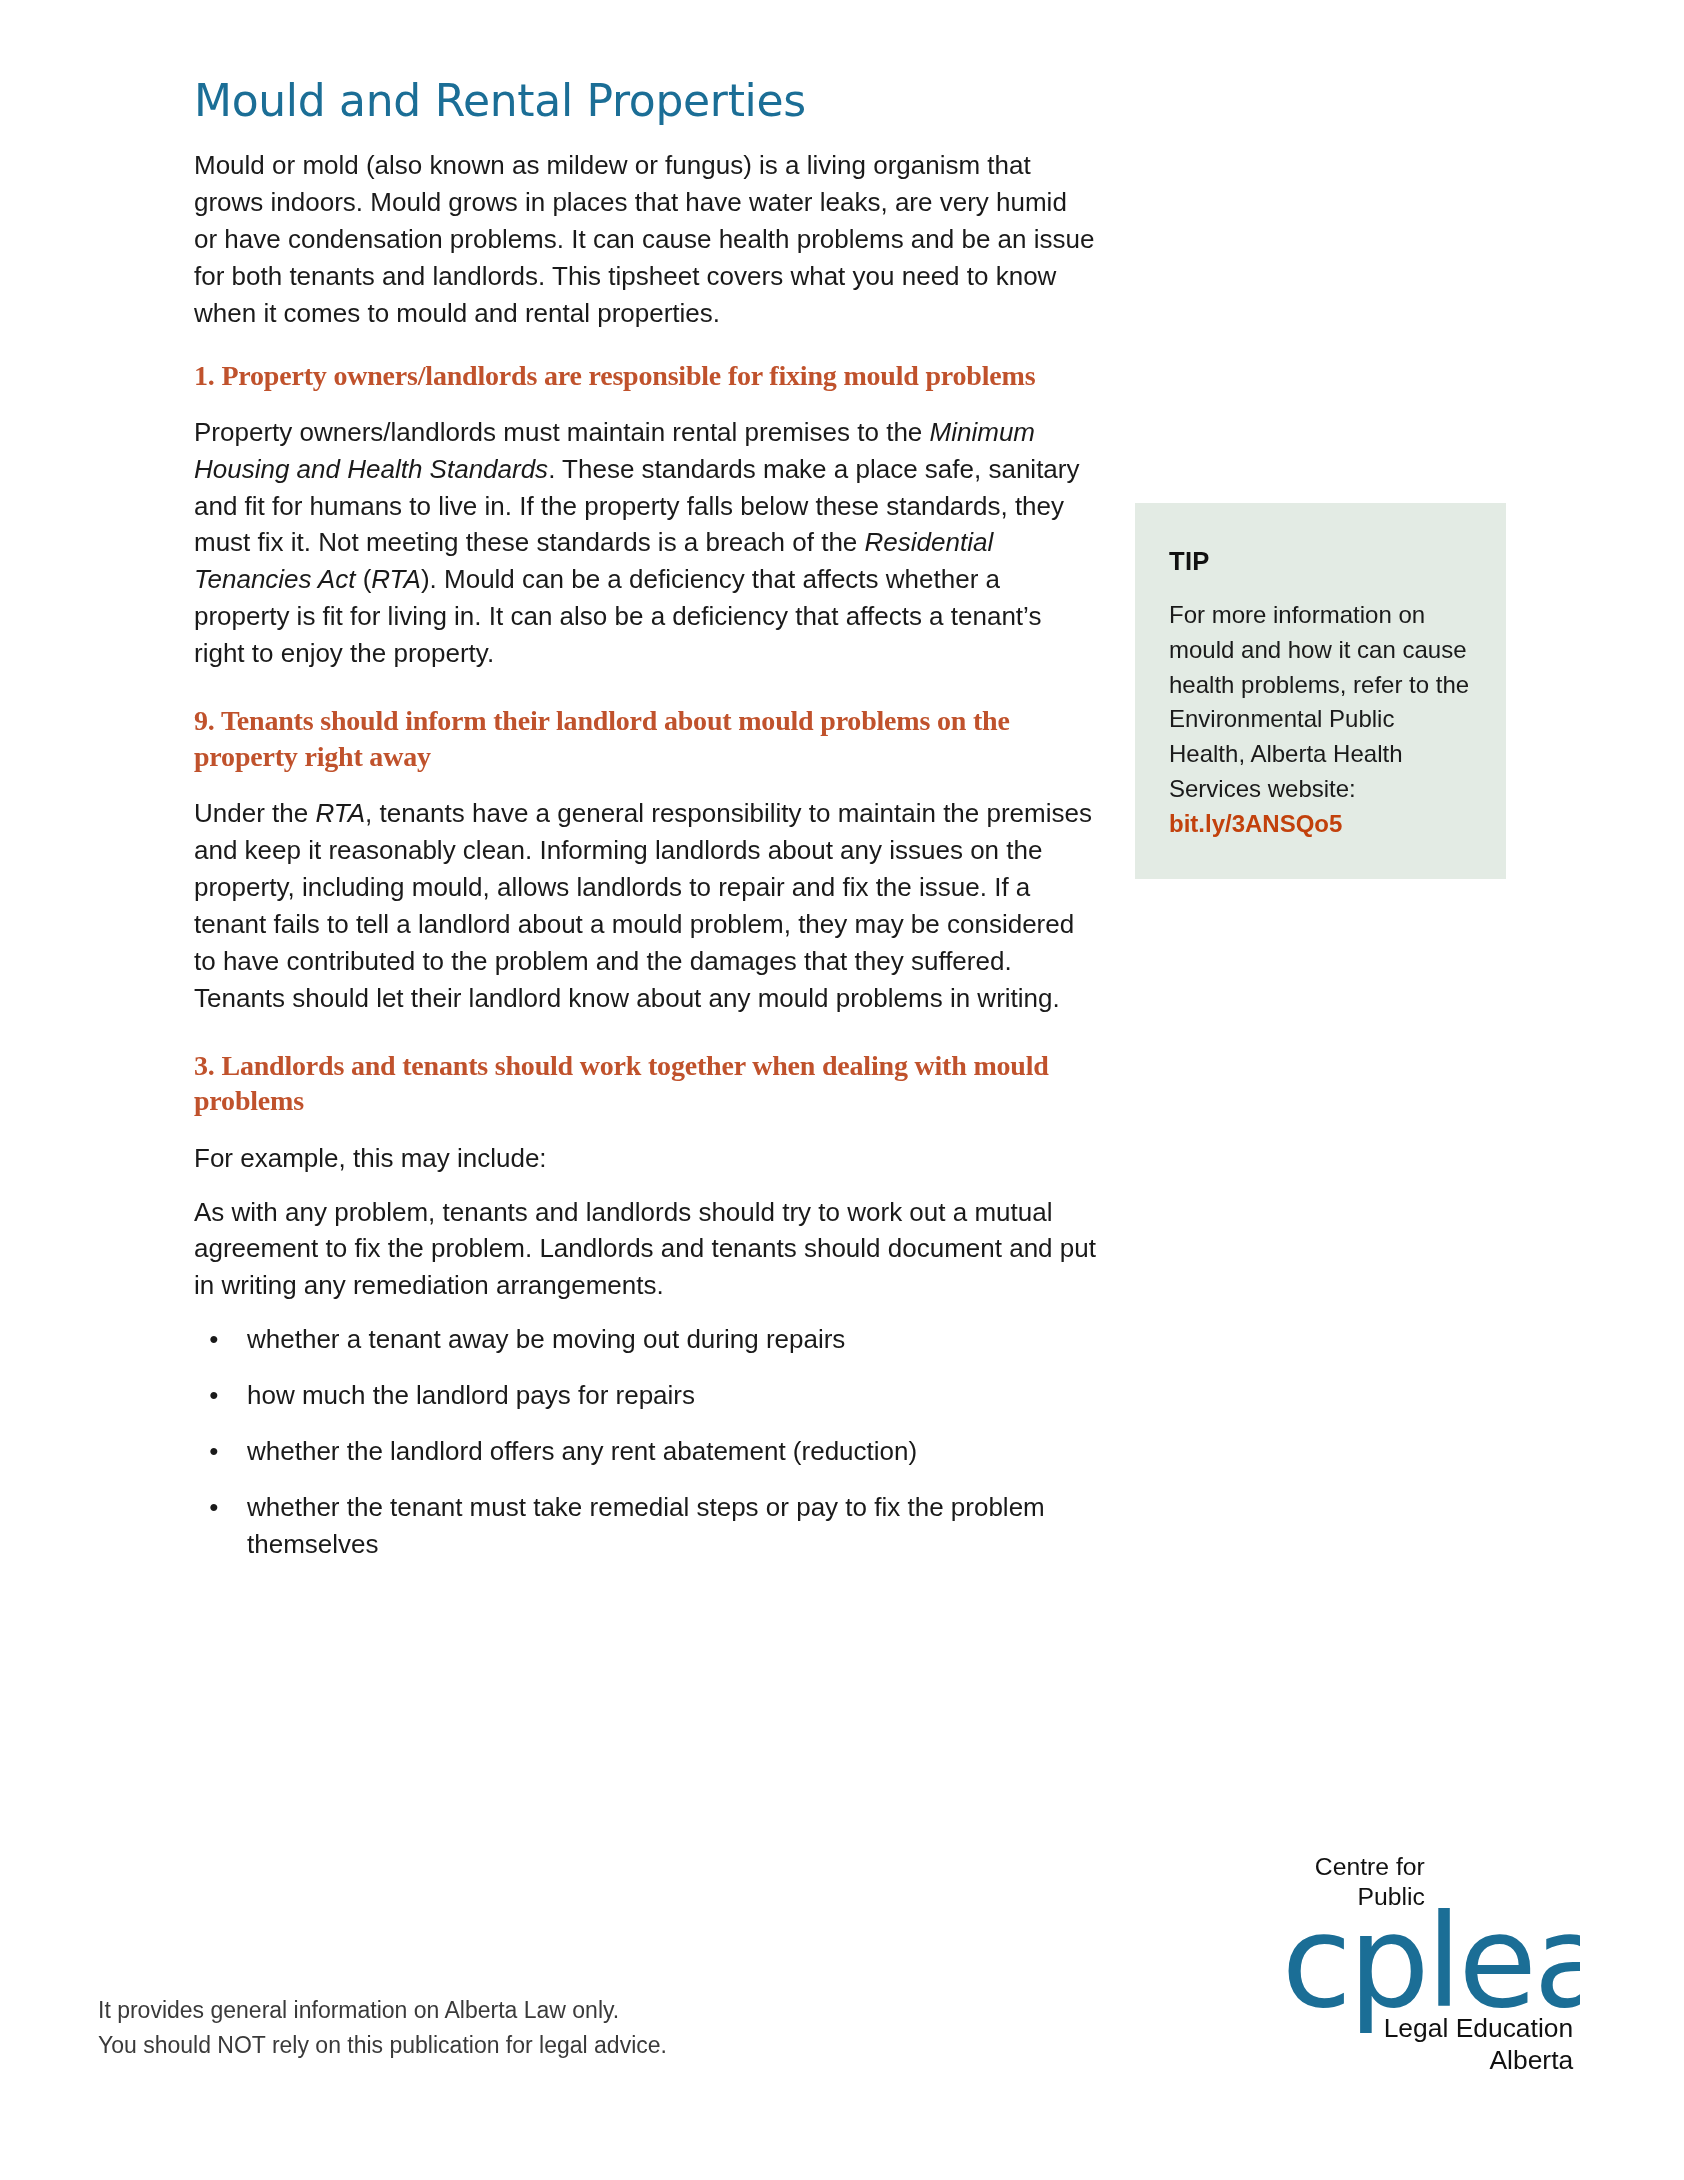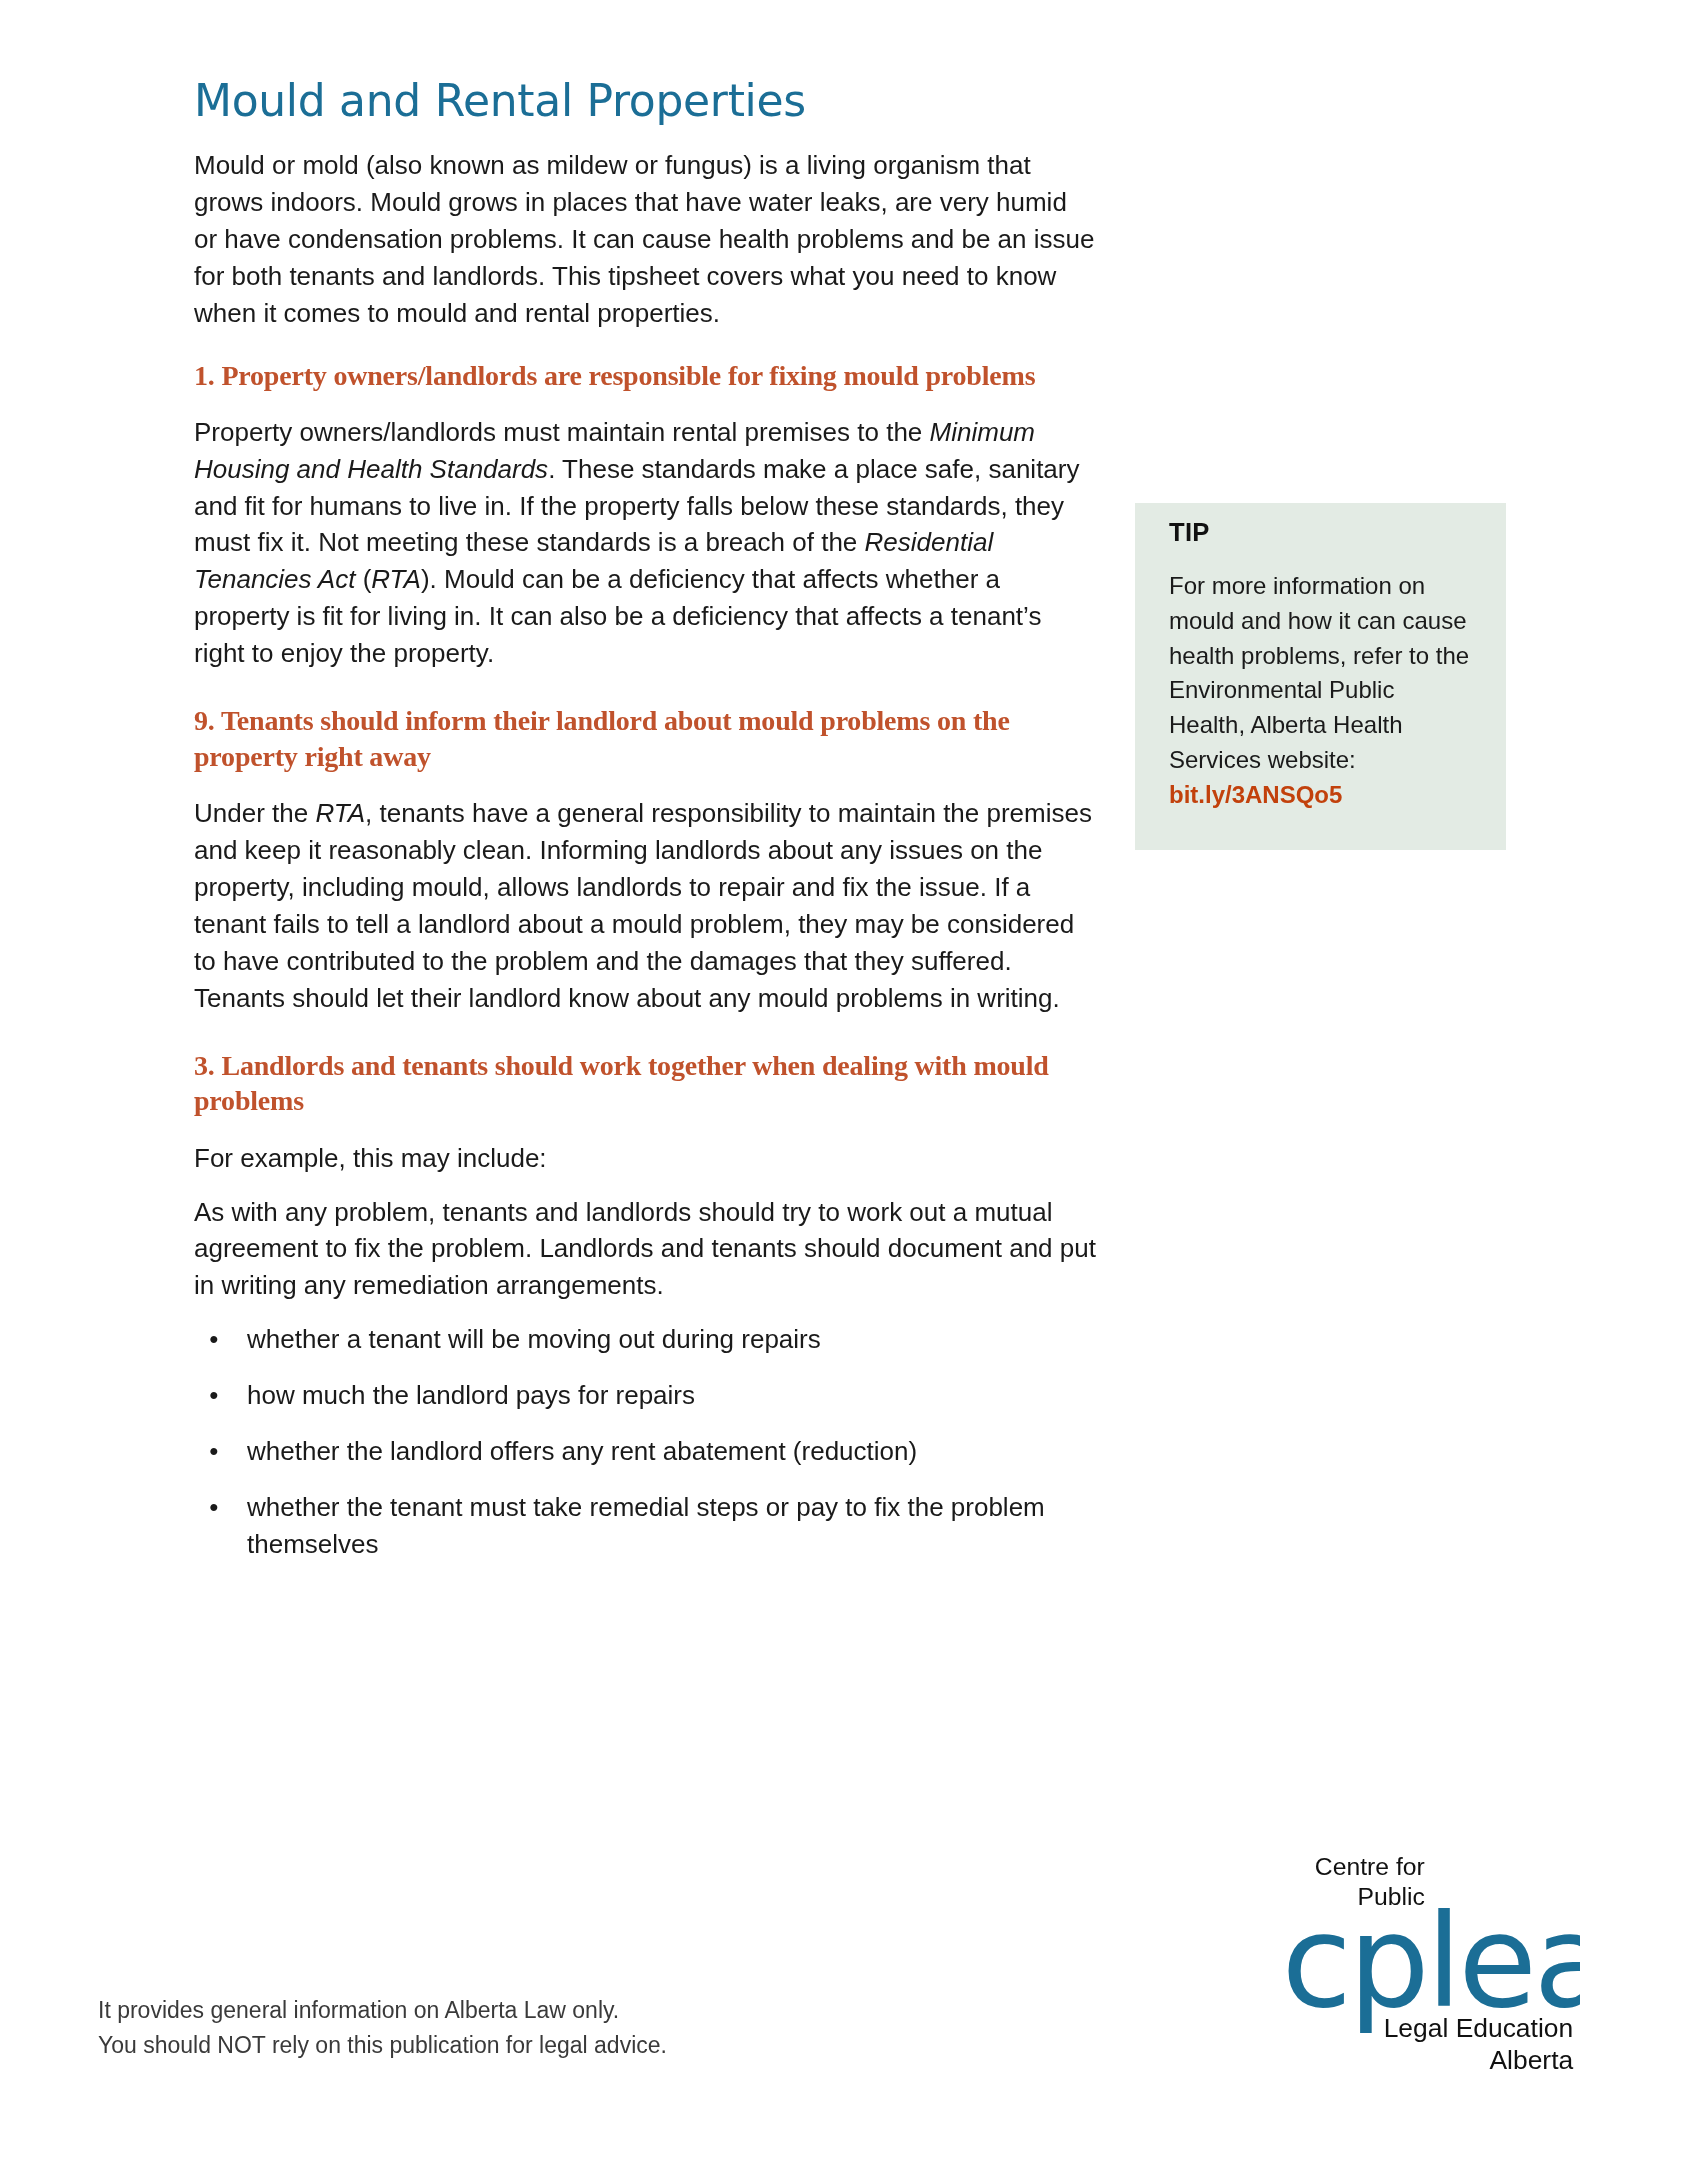--- a/index.html
+++ b/index.html
@@ -88,21 +88,21 @@
   }
 
   
   .tip-box {
     position: absolute;
     left: 1135px;
     top: 503px;
     width: 371px;
     box-sizing: border-box;
     background: #e3ebe4;
-    padding: 15px 34px 37px 34px;
+    padding: 44px 34px 37px 34px;
   }
   .tip-label {
     font-size: 25.6px;
     font-weight: bold;
     color: #111111;
     margin: 0 0 22px 0;
     letter-spacing: 0.3px;
     font-family: "Liberation Sans", sans-serif;
   }
   .tip-body {
@@ -156,21 +156,21 @@
     <p class="body-text"><span>Property owners/landlords must maintain rental premises to the </span><em class="legal">Minimum Housing and Health Standards</em><span>. These standards make a place safe, sanitary and fit for humans to live in. If the property falls below these standards, they must fix it. Not meeting these standards is a breach of the </span><em class="legal">Residential Tenancies Act</em><span> (</span><em class="legal">RTA</em><span>). Mould can be a deficiency that affects whether a property is fit for living in. It can also be a deficiency that affects a tenant’s right to enjoy the property.</span></p>
 
     <h2 class="section-heading">9. Tenants should inform their landlord about mould problems on the property right away</h2>
     <p class="body-text"><span>Under the </span><em class="legal">RTA</em><span>, tenants have a general responsibility to maintain the premises and keep it reasonably clean. Informing landlords about any issues on the property, including mould, allows landlords to repair and fix the issue. If a tenant fails to tell a landlord about a mould problem, they may be considered to have contributed to the problem and the damages that they suffered. Tenants should let their landlord know about any mould problems in writing.</span></p>
 
     <h2 class="section-heading">3. Landlords and tenants should work together when dealing with mould problems</h2>
     <p class="body-text tight">For example, this may include:</p>
     <p class="body-text tight">As with any problem, tenants and landlords should try to work out a mutual agreement to fix the problem. Landlords and tenants should document and put in writing any remediation arrangements.</p>
 
     <ul class="example-list">
-      <li><span class="bullet-dot">•</span><span>whether a tenant will be moving out during repairs</span></li>
+      <li><span class="bullet-dot">•</span><span>whether a tenant away be moving out during repairs</span></li>
       <li><span class="bullet-dot">•</span><span>how much the landlord pays for repairs</span></li>
       <li><span class="bullet-dot">•</span><span>whether the landlord offers any rent abatement (reduction)</span></li>
       <li><span class="bullet-dot">•</span><span>whether the tenant must take remedial steps or pay to fix the problem themselves</span></li>
     </ul>
 
   </div>
 
   <aside class="tip-box">
     <div class="tip-label">TIP</div>
     <p class="tip-body"><span>For more information on mould and how it can cause health problems, refer to the Environmental Public Health, Alberta Health Services website:</span>

